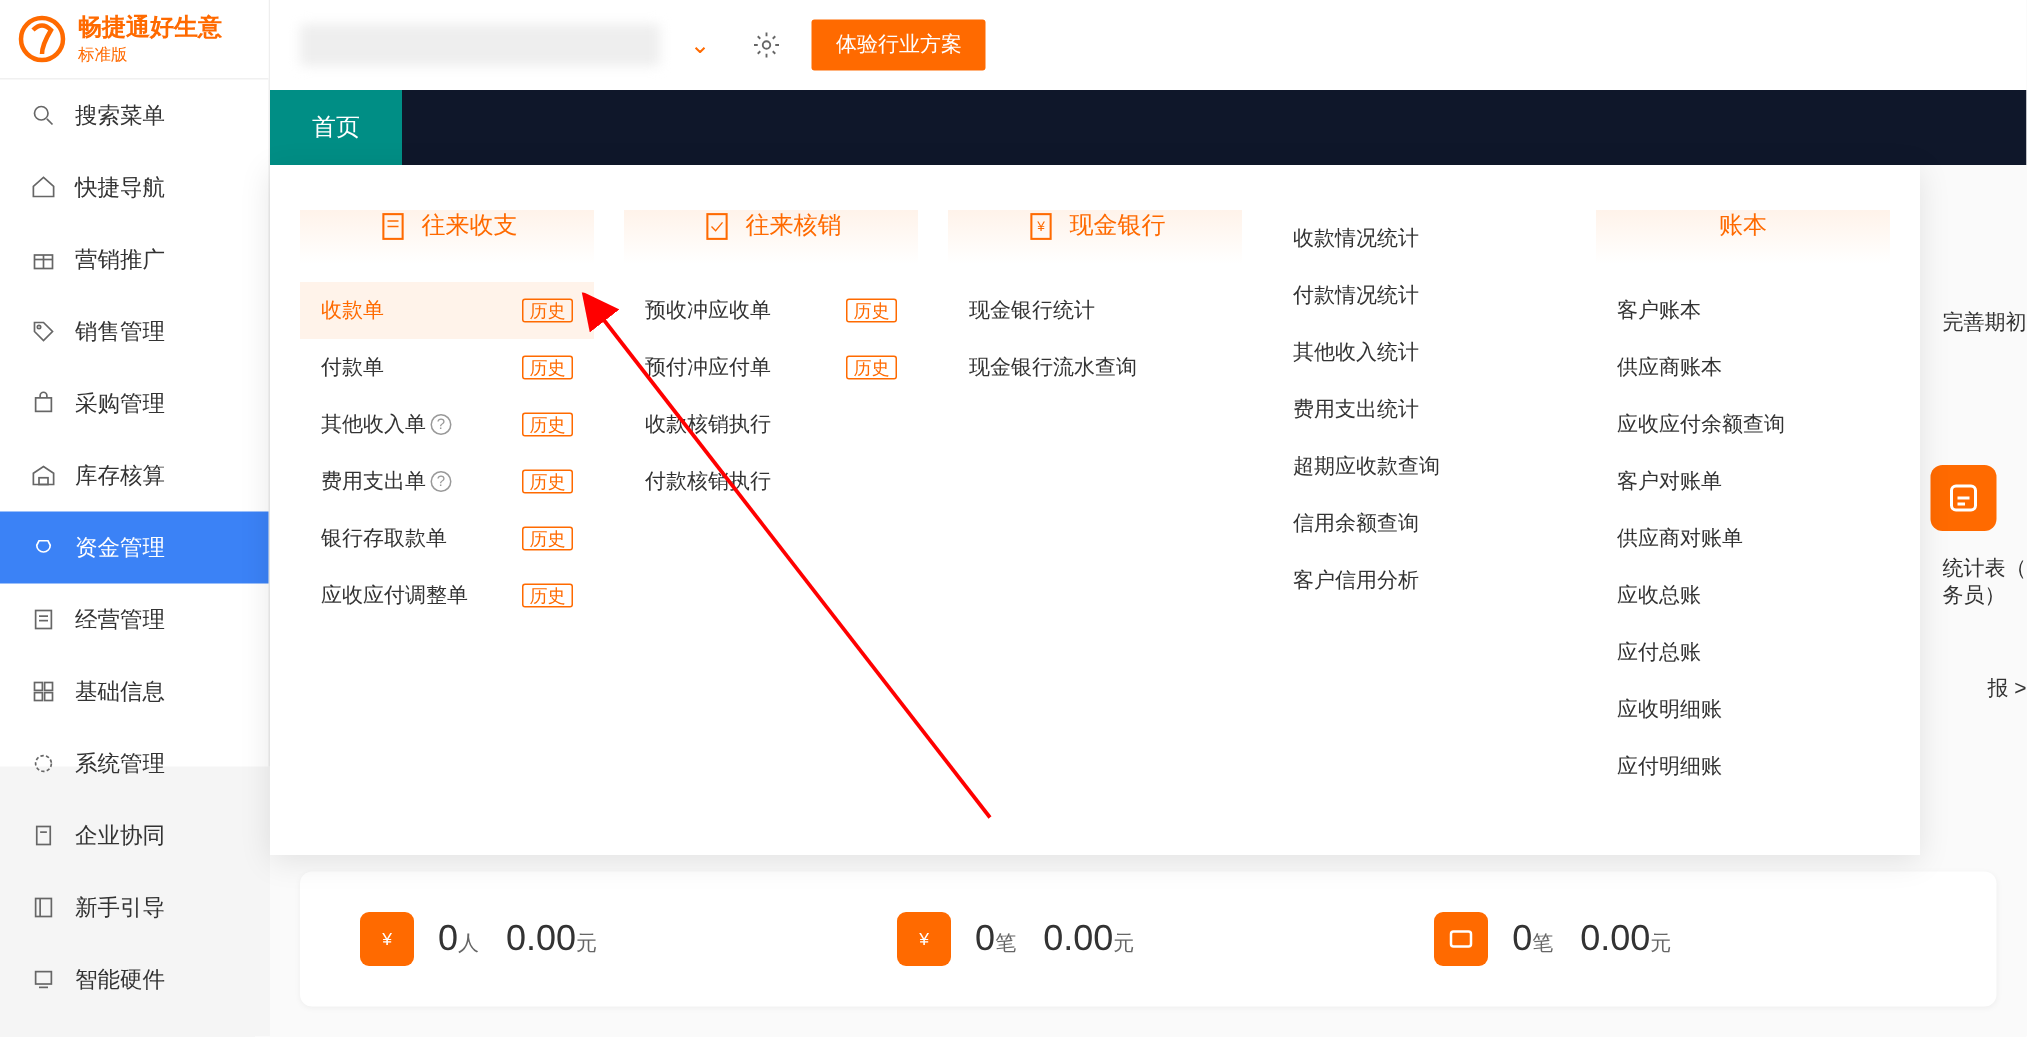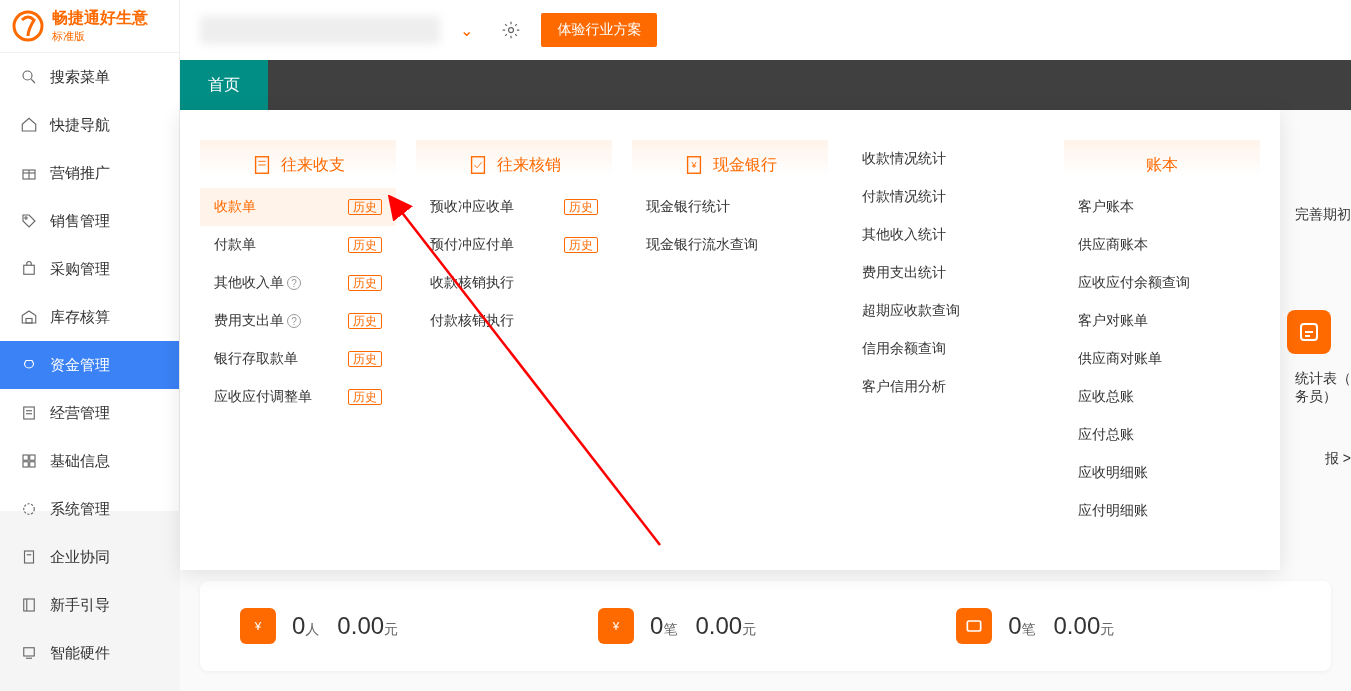--- a/index.html
+++ b/index.html
@@ -21,31 +21,31 @@
     .sidebar-item span.label { font-size: 15px; text-align: right; }
     
     
     .topbar { position: absolute; left: 180px; top: 0; right: 0; height: 60px; background: #fff; display: flex; align-items: center; padding: 0 20px; gap: 12px; }
     .topbar-blur { width: 240px; height: 28px; background: #eee; filter: blur(4px); border-radius: 3px; }
     .topbar-caret { color: #ff6a00; font-size: 16px; cursor: pointer; padding: 0 8px; }
     .topbar-gear { width: 20px; height: 20px; margin: 0 8px; cursor: pointer; }
     .topbar-btn { background: #ff6a00; color: #fff; border: none; padding: 8px 16px; font-size: 14px; cursor: pointer; border-radius: 2px; }
     
     
-    .tabbar { position: absolute; left: 180px; top: 60px; right: 0; height: 50px; background: #404040; display: flex; align-items: stretch; }
+    .tabbar { position: absolute; left: 180px; top: 60px; right: 0; height: 50px; background: #0f172a; display: flex; align-items: stretch; }
     .tab { display: flex; align-items: center; padding: 0 28px; color: #fff; font-size: 16px; cursor: pointer; }
     .tab.active { background: #008e85; }
     
     
     .main-bg { position: absolute; left: 180px; top: 110px; right: 0; bottom: 0; background: #fafafa; padding: 20px; }
     
     
     .mega-panel { position: absolute; left: 180px; top: 110px; width: 1100px; background: #fff; box-shadow: 0 4px 20px rgba(0,0,0,0.1); padding: 30px 20px 40px; display: flex; gap: 20px; z-index: 20; }
     .mega-col { flex: 1; }
-    .mega-header { height: 36px; display: flex; align-items: flex-end; justify-content: center; gap: 8px; color: #ff6a00; font-size: 16px; font-weight: 500; background: linear-gradient(to bottom, #fff3ea, #fff); margin-bottom: 12px; }
+    .mega-header { height: 36px; display: flex; align-items: flex-start; justify-content: center; gap: 8px; color: #ff6a00; font-size: 16px; font-weight: 500; background: linear-gradient(to bottom, #fff3ea, #fff); margin-bottom: 12px; }
     .mega-header.no-icon { justify-content: center; }
     .mega-header .hicon { width: 22px; height: 22px; }
     .mega-item-row { display: flex; align-items: center; justify-content: space-between; padding: 10px 14px; cursor: pointer; color: #333; }
     .mega-item-row.active { background: #fff3ea; color: #ff6a00; }
     .mega-item-label { font-size: 14px; display: flex; align-items: center; gap: 3px; }
     .help-q { display: inline-flex; align-items: center; justify-content: center; width: 14px; height: 14px; border: 1px solid #999; border-radius: 50%; font-size: 10px; color: #999; }
     .history-tag { border: 1px solid #ff6a00; color: #ff6a00; font-size: 12px; padding: 1px 4px; border-radius: 2px; line-height: 1; }
     
     
     .right-snippet { position: absolute; right: 0; top: 180px; font-size: 14px; color: #333; display: flex; flex-direction: column; gap: 20px; align-items: flex-start; padding-left: 10px; }

